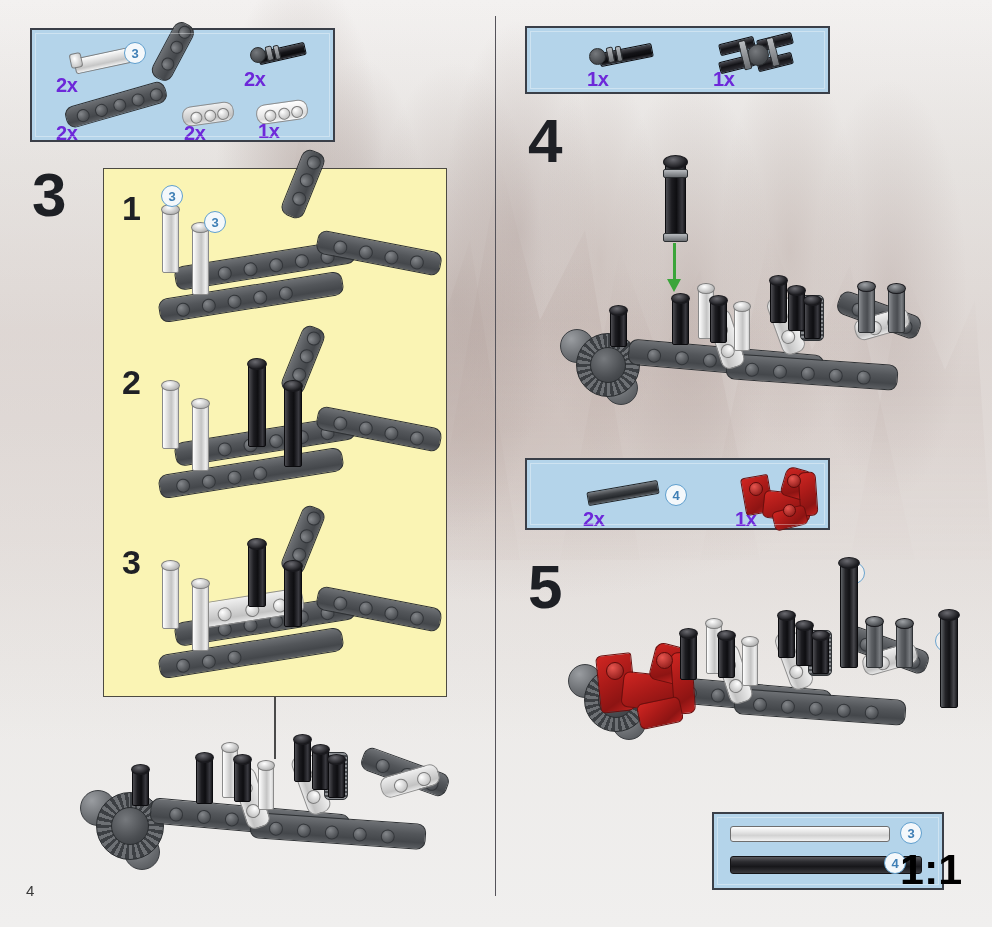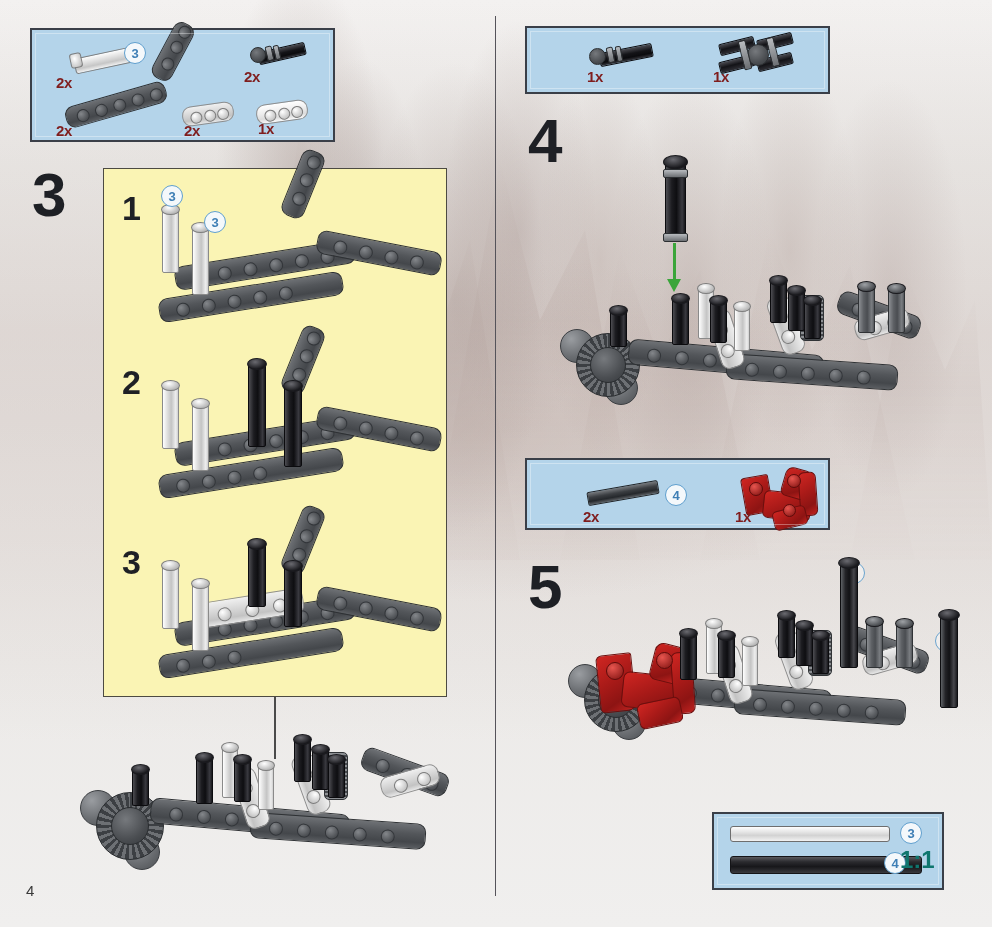--- a/index.html
+++ b/index.html
@@ -66,22 +66,22 @@
     pointer-events: none;
   }
   #parts-box-3 { left: 30px; top: 28px; width: 305px; height: 114px; }
   #parts-box-4 { left: 525px; top: 26px; width: 305px; height: 68px; }
   #parts-box-5 { left: 525px; top: 458px; width: 305px; height: 72px; }
   #scale-box   { left: 712px; top: 812px; width: 232px; height: 78px; }
 
   .qty {
     position: absolute;
     font-weight: bold;
-    font-size: 15px;
-    color: #7f1d1d;
+    font-size: 20px;
+    color: #6d28d9;
     letter-spacing: -0.3px;
   }
 
   .callout {
     position: absolute;
     width: 22px; height: 22px;
     border-radius: 50%;
     border: 1.6px solid #5f9fce;
     background: #f4f8fb;
     color: #3f7fb5;
@@ -137,22 +137,22 @@
   }
   .scale-axle-dark {
     position: absolute;
     background: linear-gradient(180deg,#5a5a5e 0%, #2b2b2f 30%, #17171a 60%, #39393d 100%);
     border: 1px solid #141417;
     border-radius: 3px;
   }
   #scale-ratio {
     position: absolute;
     left: 900px; top: 848px;
-    font-size: 24px; font-weight: bold;
-    color: #0f766e;
+    font-size: 43px; font-weight: bold;
+    color: #000000;
     line-height: 1;
   }
 
   
   #page-number {
     position: absolute;
     left: 26px; top: 882px;
     font-size: 15px;
     color: #3a3a3a;
   }

